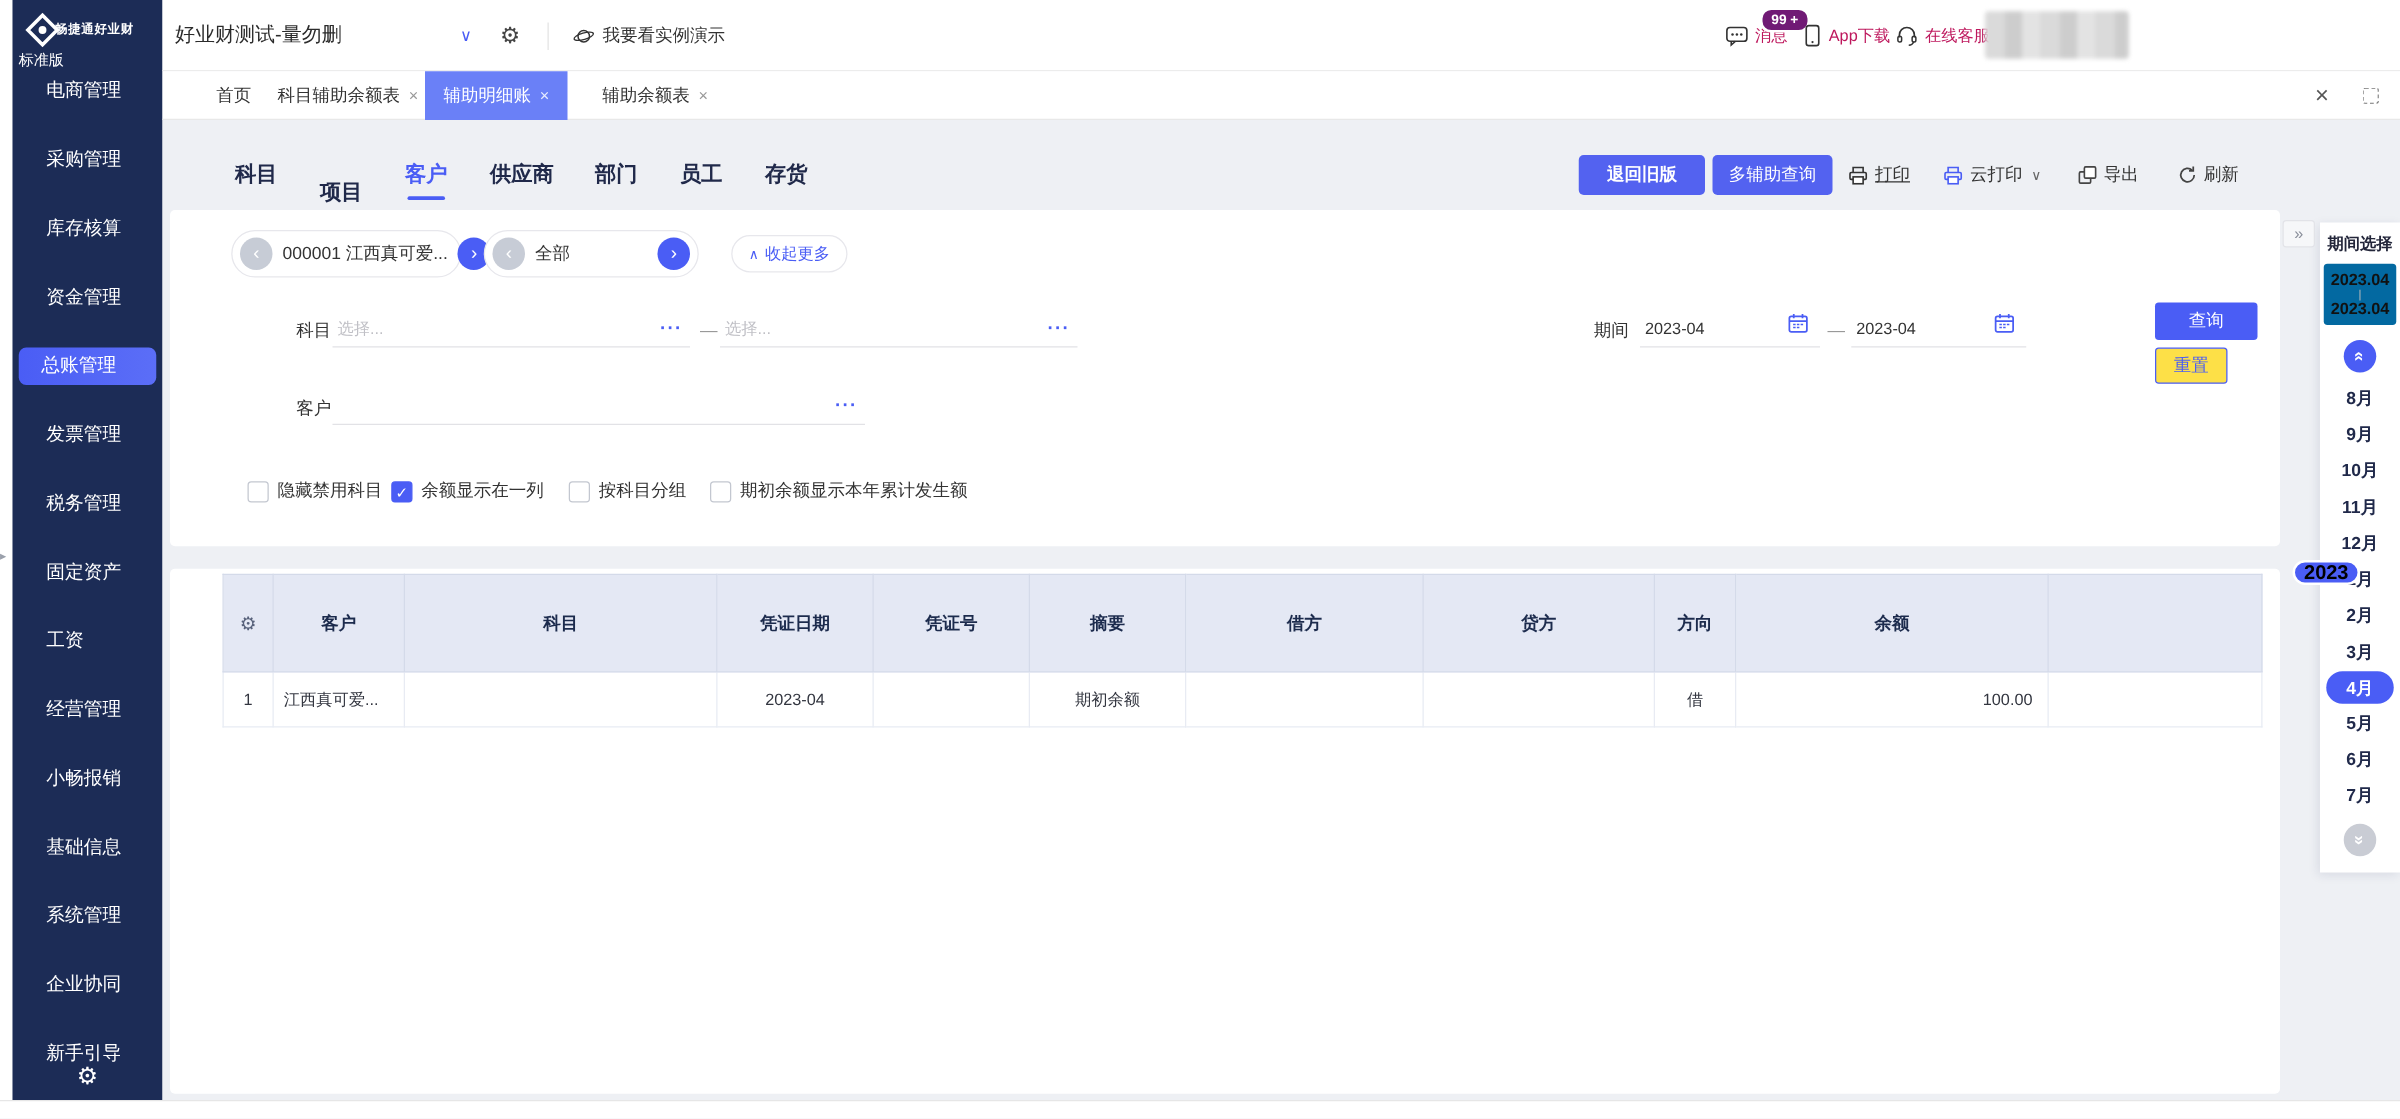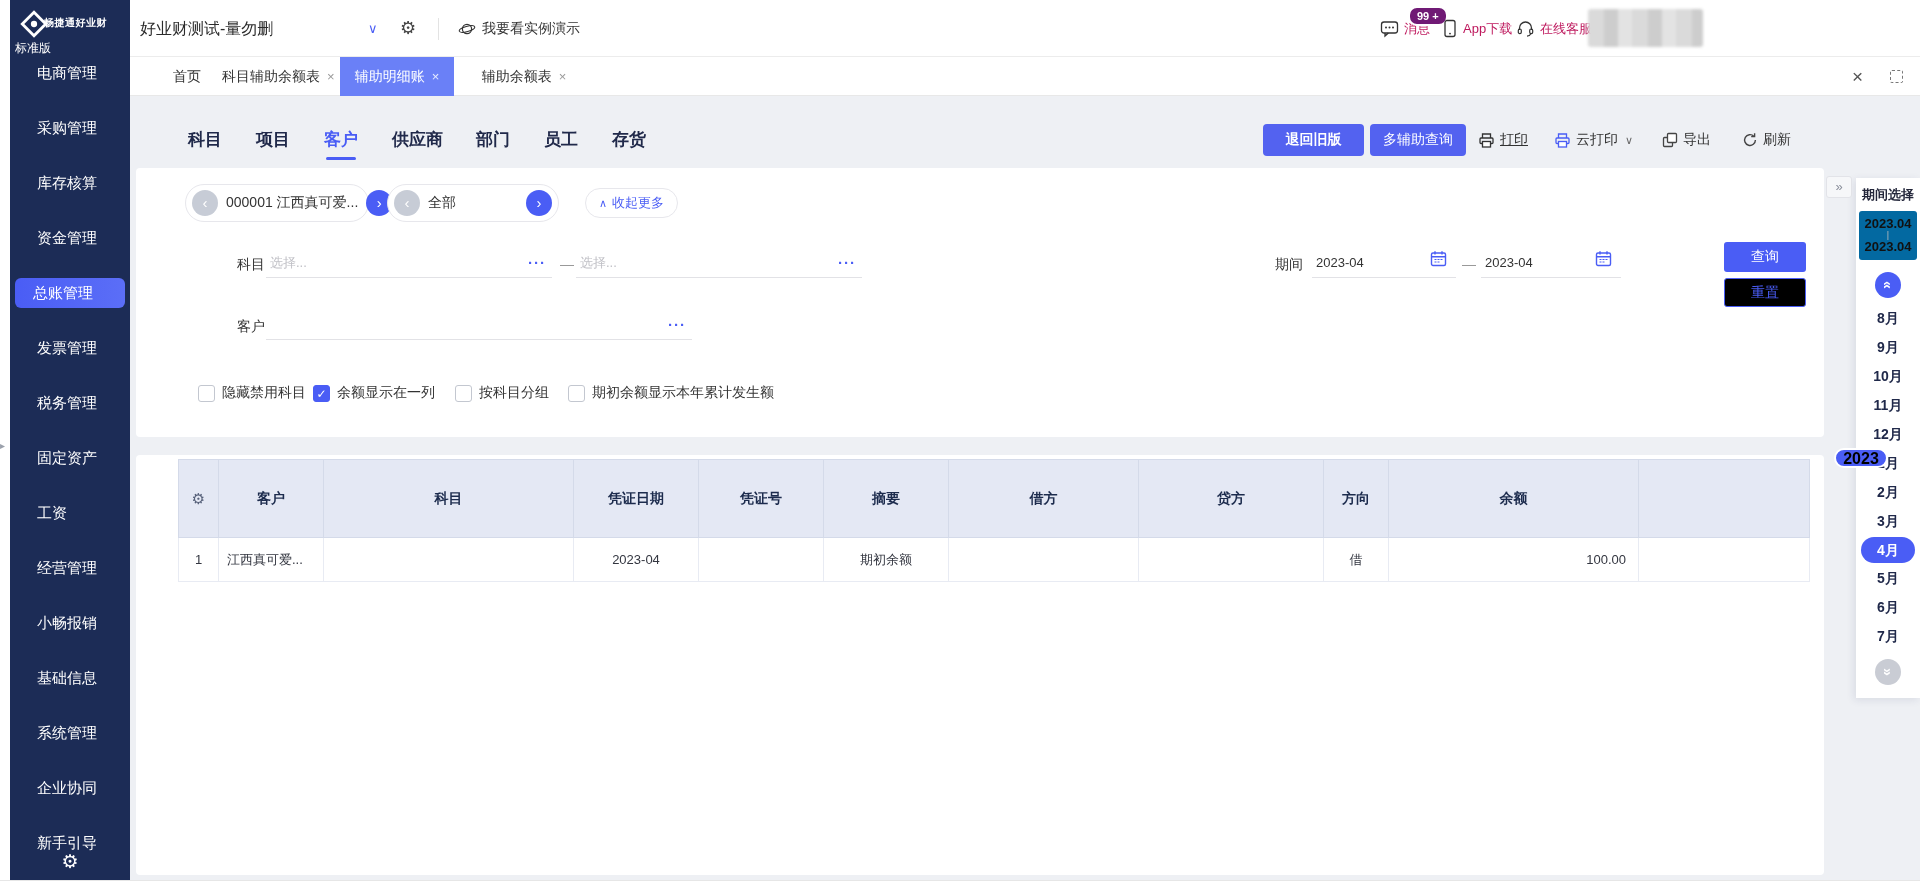--- a/index.html
+++ b/index.html
@@ -68,21 +68,21 @@
   .pill.collapse .txt { color:#4a5df5; font-size:13px; }
   .pill.collapse .up { color:#4a5df5; font-size:11px; }
 
   .f-label { position:absolute; font-size:14px; color:#333; }
   .u-input { position:absolute; height:30px; border:none; border-bottom:1px solid #e2e2e6; background:transparent; font-size:13px; color:#333; font-family:inherit; outline:none; padding:0 26px 0 4px; }
   .u-input::placeholder { color:#c0c0c6; }
   .dots { position:absolute; color:#4a5df5; font-size:15px; font-weight:bold; letter-spacing:1px; cursor:pointer; }
   .dash { position:absolute; color:#999; font-size:14px; }
   .cal-ico { position:absolute; cursor:pointer; }
   .btn-query { position:absolute; left:1588px; top:74px; width:82px; height:30px; background:#4a5df5; color:#fff; border:none; border-radius:3px; font-size:14px; cursor:pointer; font-family:inherit; }
-  .btn-reset { position:absolute; left:1588px; top:110px; width:82px; height:29px; background:#000000; color:#4a5df5; border:1px solid #4a5df5; border-radius:3px; font-size:14px; cursor:pointer; font-family:Liberation Sans, sans-serif; }
+  .btn-reset { position:absolute; left:1588px; top:110px; width:58px; height:29px; background:#fde047; color:#4a5df5; border:1px solid #4a5df5; border-radius:3px; font-size:14px; cursor:pointer; font-family:Liberation Sans, sans-serif; }
 
   .cb-item { position:absolute; top:216px; display:flex; align-items:center; gap:7px; cursor:pointer; }
   .cb { width:17px; height:17px; border:1px solid #c3c7d0; border-radius:3px; background:#fff; flex:0 0 auto; }
   .cb.checked { background:#4a5df5; border-color:#4a5df5; color:#fff; font-size:12px; line-height:16px; text-align:center; }
   .cb-item .lbl { font-size:14px; color:#333; }
 
   
   table.grid { border-collapse:collapse; table-layout:fixed; width:1632px; margin:4px 0 0 42px; }
   .grid th { background:#e4e8f4; height:78px; font-size:14px; font-weight:bold; color:#1c2b4d; border:1px solid #d4dae9; }
   .grid td { height:44px; font-size:13px; color:#333640; border:1px solid #e8ebf3; border-top:none; background:#fff; }
@@ -198,21 +198,21 @@
     <div class="tab" style="left:92px;width:112px;"><span>科目辅助余额表</span><span class="x">×</span></div>
     <div class="tab active" style="left:210px;width:114px;"><span>辅助明细账</span><span class="x">×</span></div>
     <div class="tab" style="left:344px;width:100px;"><span>辅助余额表</span><span class="x">×</span></div>
     <span class="win-close">×</span>
     <span class="win-restore"></span>
   </div>
 
   <main class="abs content">
 
     <span class="subtab" style="left:58px;">科目</span>
-    <span class="subtab" style="left:126px;">项目</span>
+    <span class="subtab" style="left:126px;margin-top:14px;">项目</span>
     <span class="subtab active" style="left:194px;">客户</span>
     <span class="subtab" style="left:262px;">供应商</span>
     <span class="subtab" style="left:346px;">部门</span>
     <span class="subtab" style="left:414px;">员工</span>
     <span class="subtab" style="left:482px;">存货</span>
 
     <button class="btn-solid" style="left:1133px;width:101px;font-weight:bold;">退回旧版</button>
     <button class="btn-solid" style="left:1240px;width:96px;">多辅助查询</button>
     <button class="tool-link" style="left:1348px;text-decoration:underline;">
       <svg width="17" height="17" viewBox="0 0 17 17">

